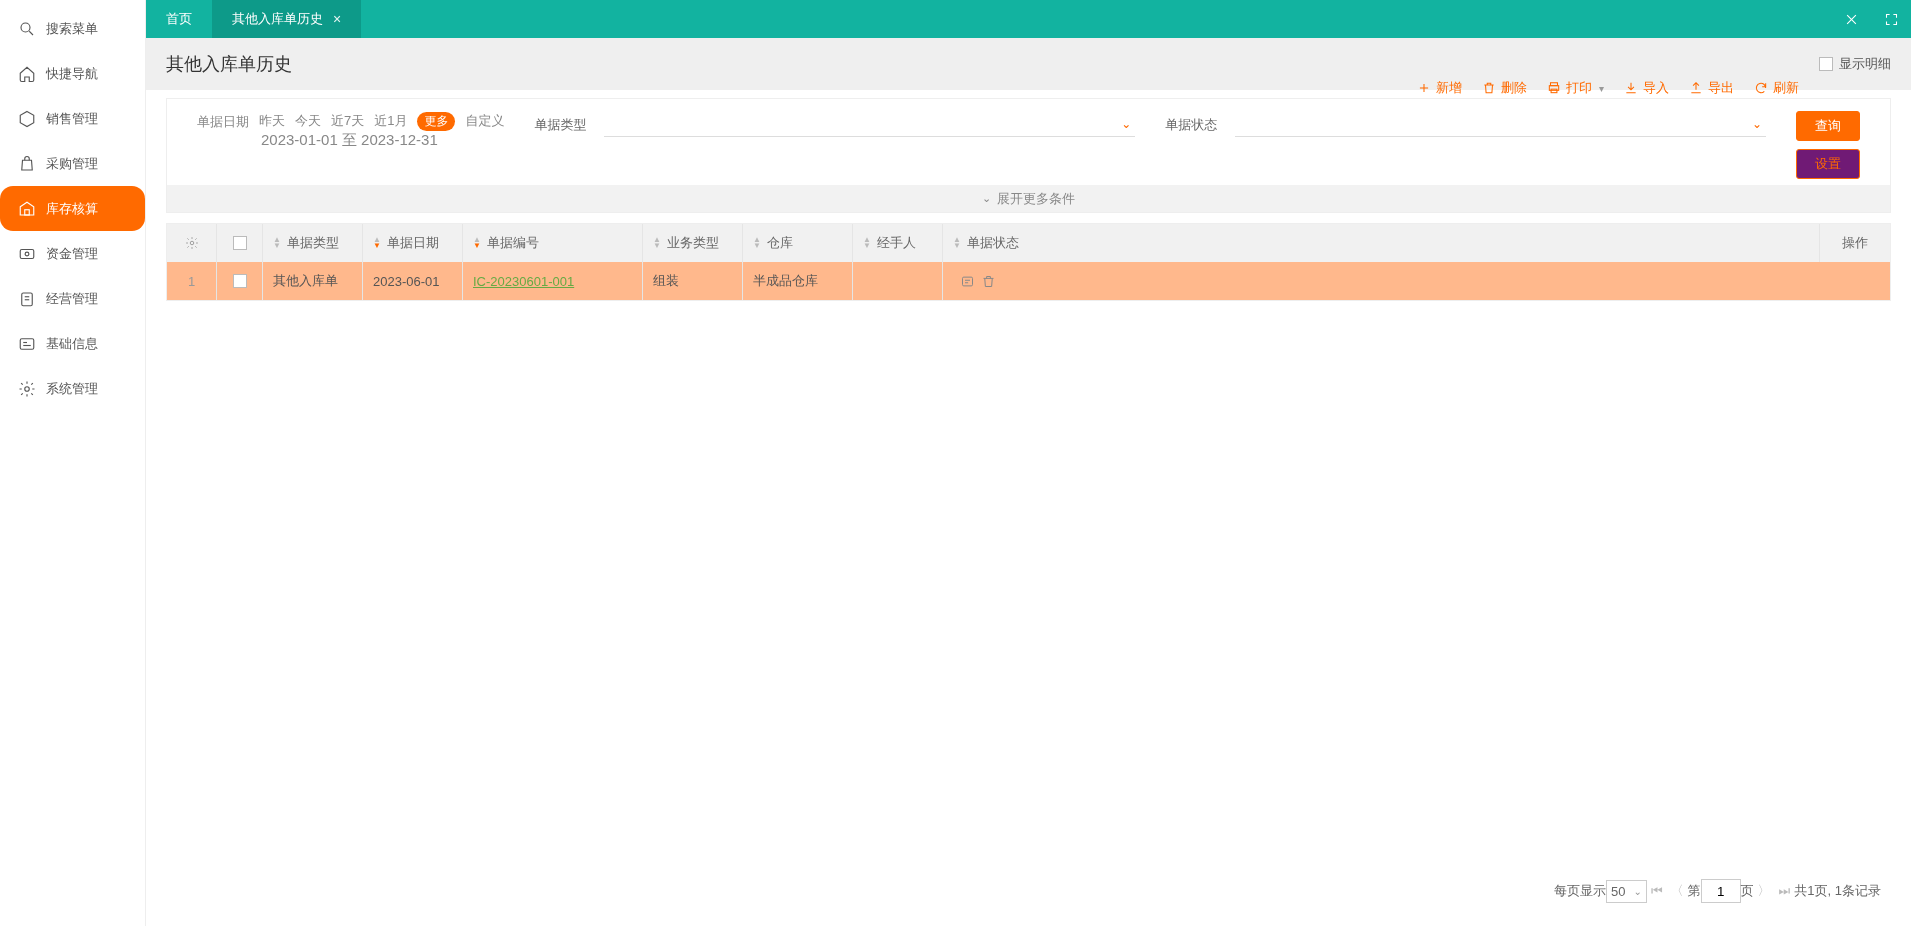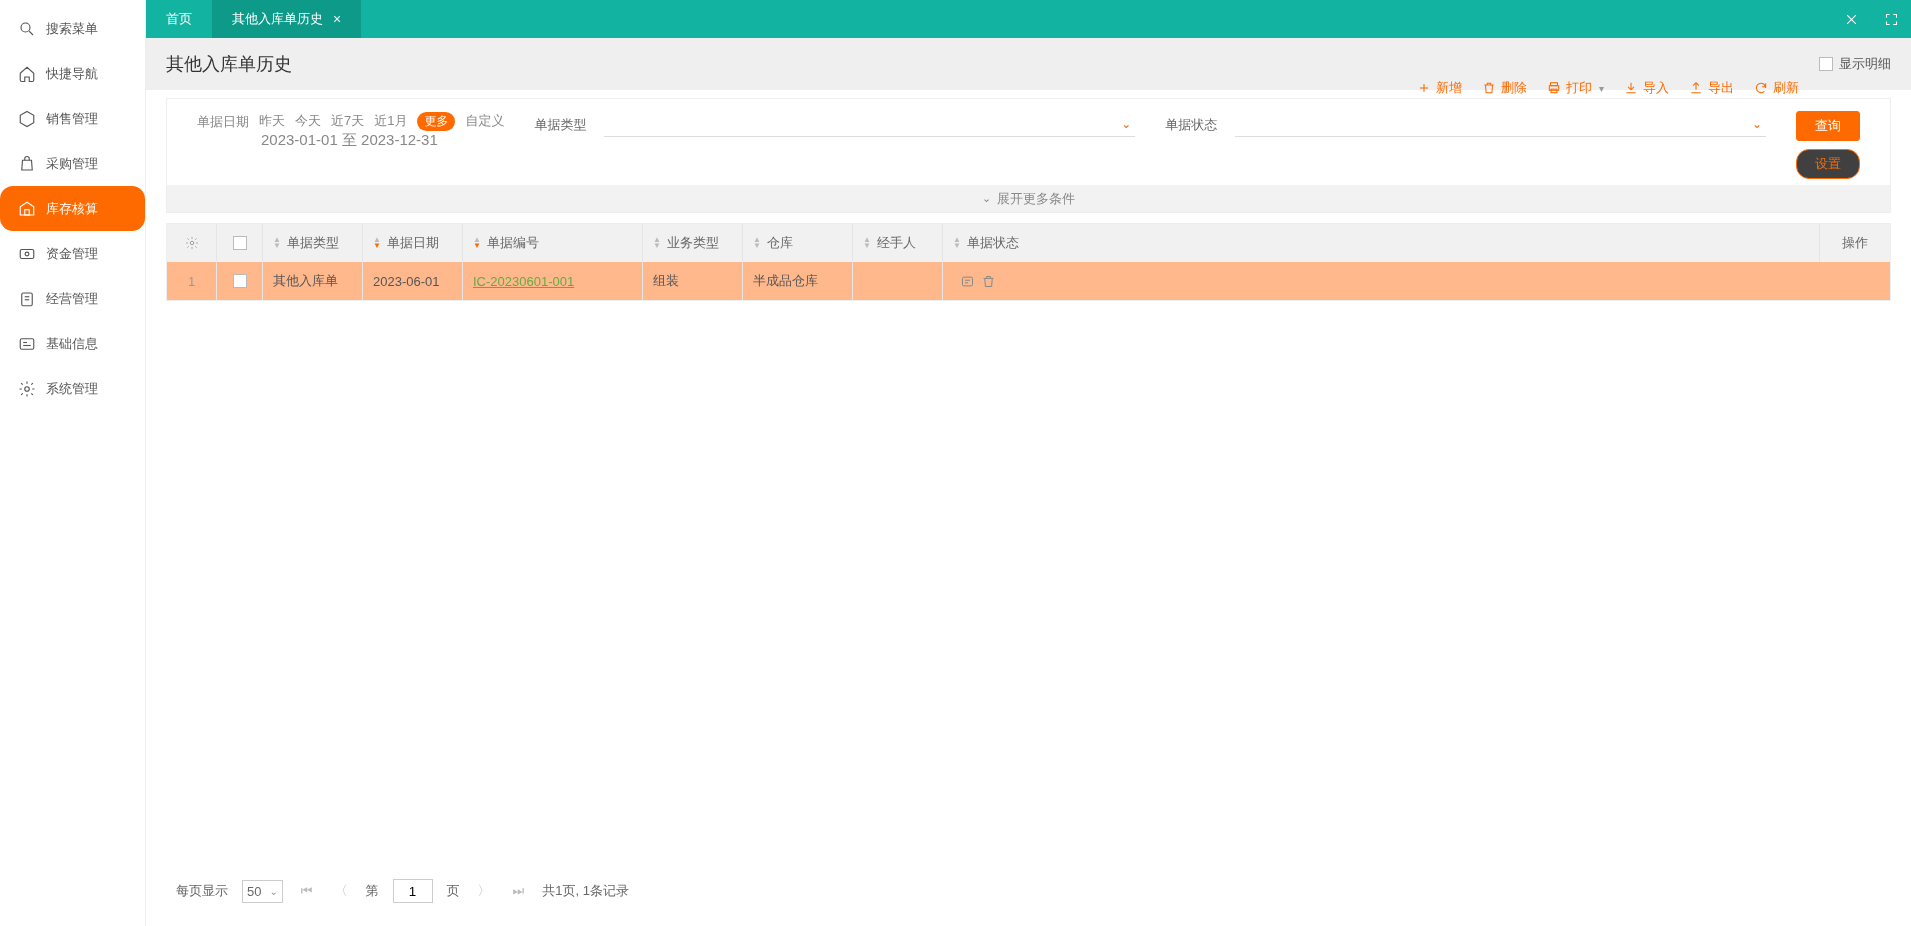--- a/index.html
+++ b/index.html
@@ -46,21 +46,21 @@
   .date-quick { display: flex; align-items: center; gap: 10px; }
   .date-quick span { color: #888; cursor: pointer; font-size: 13px; }
   .date-quick .more { background: #ff6a00; color: #fff; padding: 1px 7px; border-radius: 10px; font-size: 12px; }
   .date-range { color: #888; font-size: 15px; }
   .filter-field { display: flex; align-items: center; gap: 18px; flex: 1; }
   .filter-select { flex: 1; border-bottom: 1px solid #ddd; height: 26px; display: flex; align-items: center; justify-content: flex-end; color: #ff6a00; cursor: pointer; padding: 0 4px; }
   .filter-select .drop { font-size: 12px; }
   .rbtns { display: flex; flex-direction: column; gap: 8px; }
   .btn { border: 1px solid #ff6a00; border-radius: 3px; padding: 5px 18px; font-size: 13px; cursor: pointer; text-align: center; }
   .btn-primary { background: #ff6a00; color: #fff; }
-  .btn-ghost { background: #404040; color: #ff6a00; border-radius: 13px; }
+  .btn-ghost { background: #701a75; color: #ff6a00; }
   .expand-bar { height: 28px; background: #f2f2f2; display: flex; align-items: center; justify-content: center; color: #888; font-size: 13px; cursor: pointer; gap: 6px; margin: 0 20px; border: 1px solid #eee; border-top: none; }
   .expand-bar .chev { font-size: 11px; }
 
   
   .table-wrap { margin: 10px 20px 0; border: 1px solid #eee; }
   .thead, .trow { display: flex; align-items: center; }
   .thead { height: 38px; background: #f1f1f1; color: #666; font-size: 13px; }
   .th, .td { padding: 0 10px; display: flex; align-items: center; height: 100%; border-right: 1px solid #e5e5e5; }
   .thead .th:last-child, .trow .td:last-child { border-right: none; }
   .th .sort { width: 8px; display: inline-flex; flex-direction: column; margin-right: 6px; color: #bbb; font-size: 8px; line-height: 6px; }
@@ -80,21 +80,21 @@
   .chkbox { width: 14px; height: 14px; border: 1px solid #bbb; background: #fff; cursor: pointer; }
   .trow { height: 38px; background: #ffb88c; color: #555; }
   .docnum { color: #6a4; text-decoration: underline; cursor: pointer; }
   .status-badge { background: #e6e6e6; color: #777; padding: 2px 8px; border-radius: 2px; font-size: 12px; }
   .row-actions svg { width: 15px; height: 15px; stroke: #888; fill: none; stroke-width: 1.6; cursor: pointer; margin: 0 3px; }
 
   
   .totals { margin: 0 20px; background: #ffe8b3; height: 32px; display: flex; align-items: center; padding: 0 20px; color: #555; position: absolute; bottom: 60px; left: 146px; right: 0; }
 
   
-  .pager { position: absolute; bottom: 20px; left: 146px; right: 0; height: 30px; display: flex; align-items: center; padding: 0 30px; gap: 14px; color: #666; font-size: 13px; }
+  .pager { position: absolute; bottom: 20px; left: 146px; right: 0; height: 30px; display: flex; align-items: center; justify-content: flex-end; padding: 0 30px; color: #666; font-size: 13px; }
   .pager .sel { border: 1px solid #ccc; padding: 3px 4px; display: inline-flex; align-items: center; gap: 8px; cursor: pointer; }
   .pager .sel .drop { font-size: 10px; color: #999; }
   .pager .nav { color: #bbb; cursor: pointer; padding: 0 4px; }
   .pager input.pagenum { width: 40px; height: 24px; border: 1px solid #ccc; text-align: center; }
 </style>
 </head>
 <body>
 
 <div class="sidebar">
   <div class="sidebar-item">

